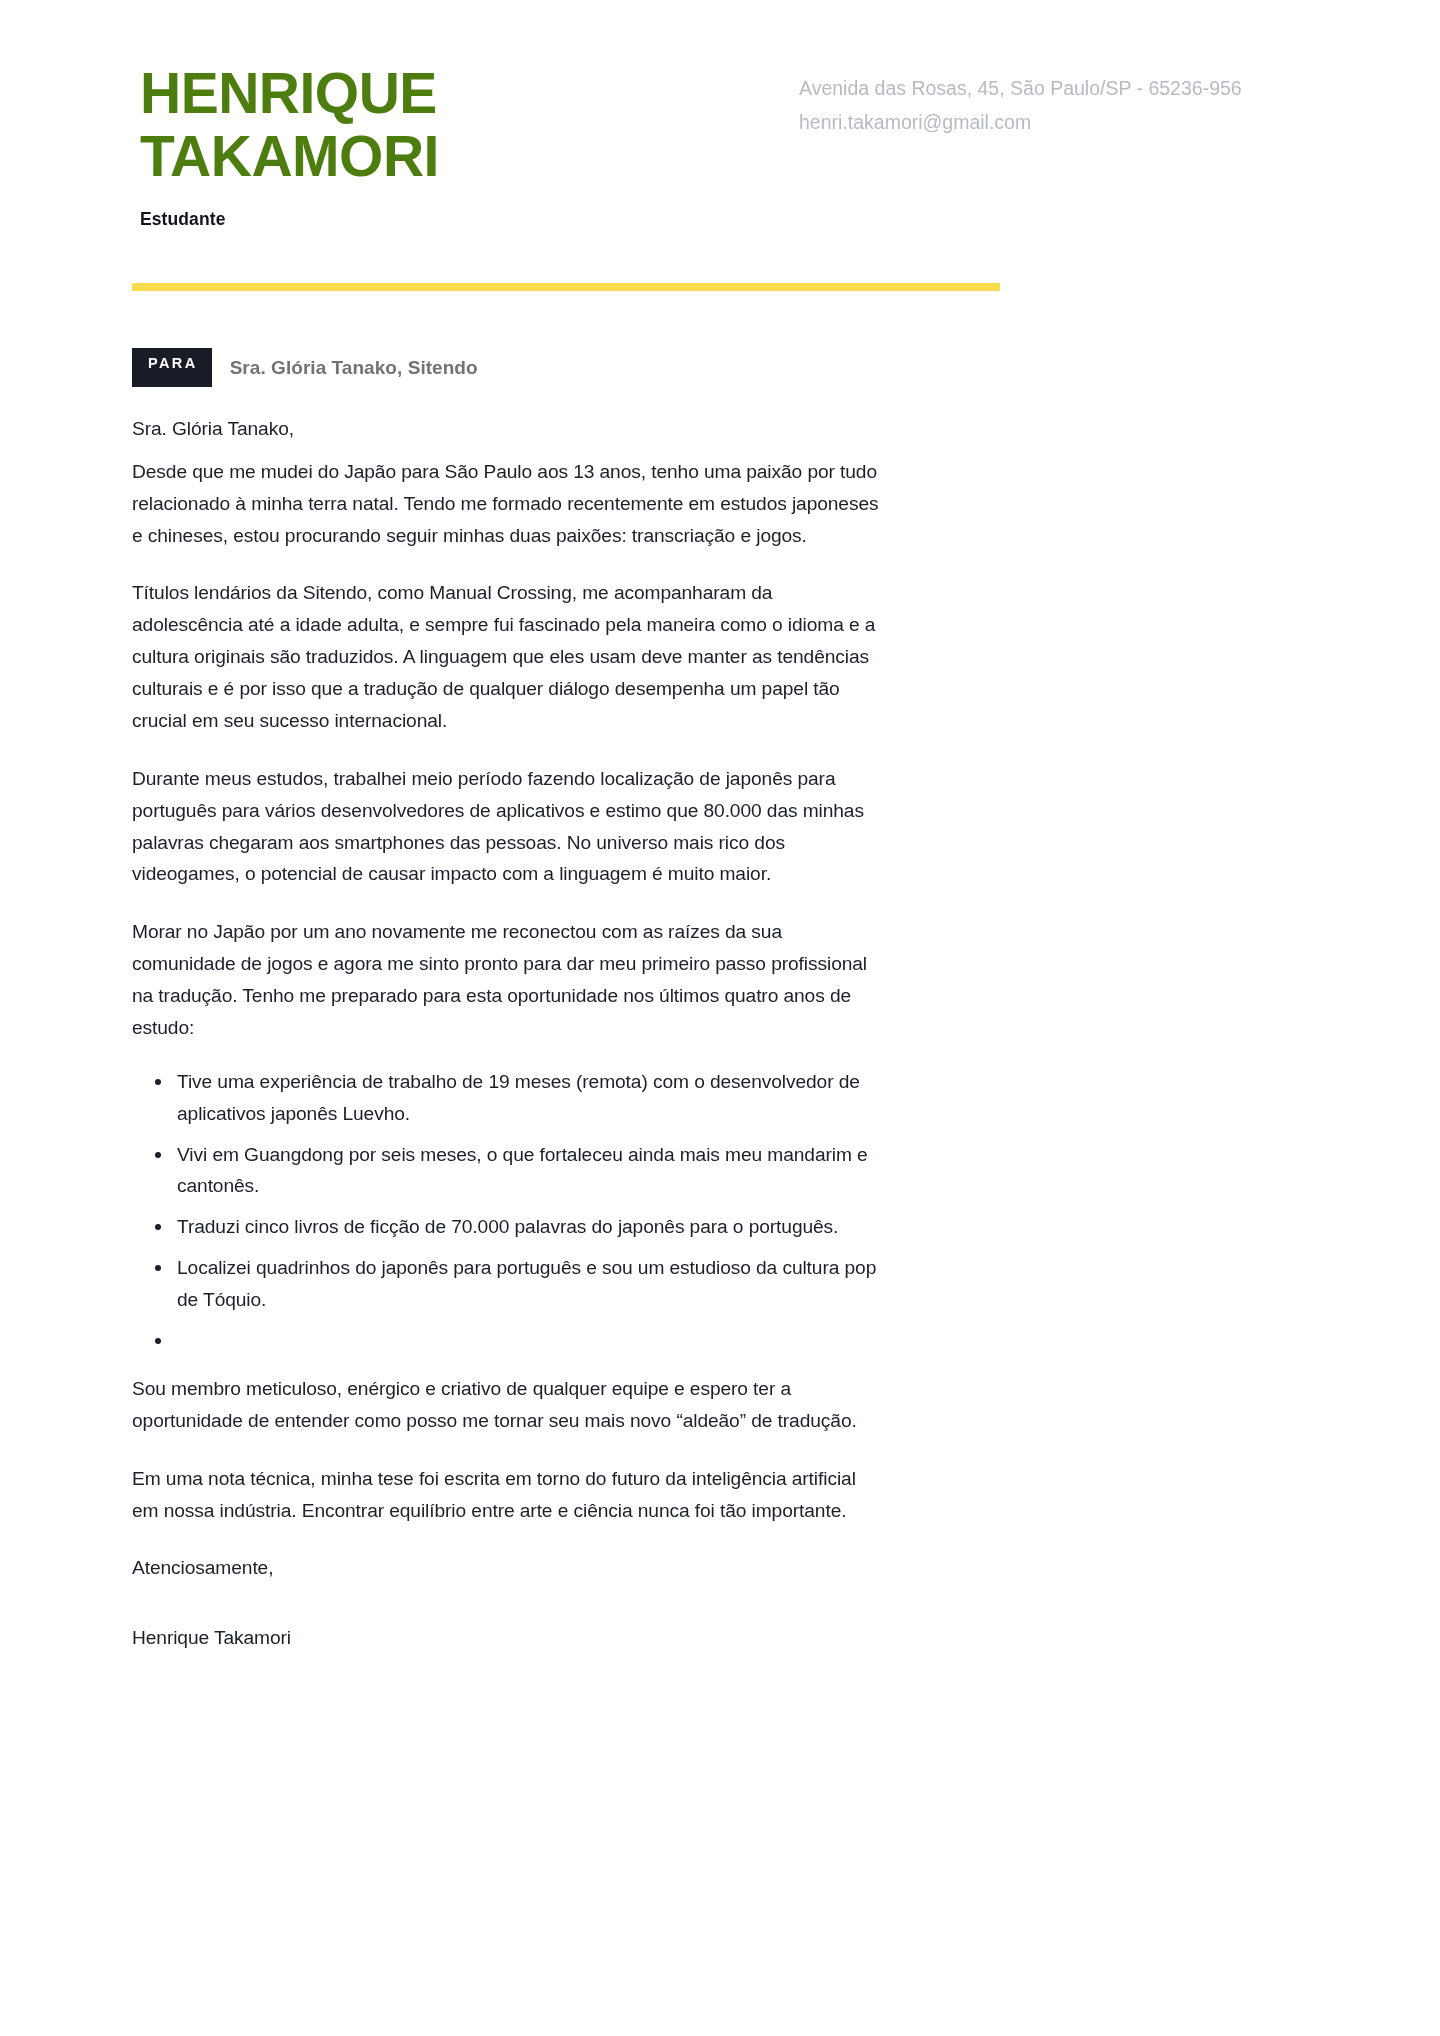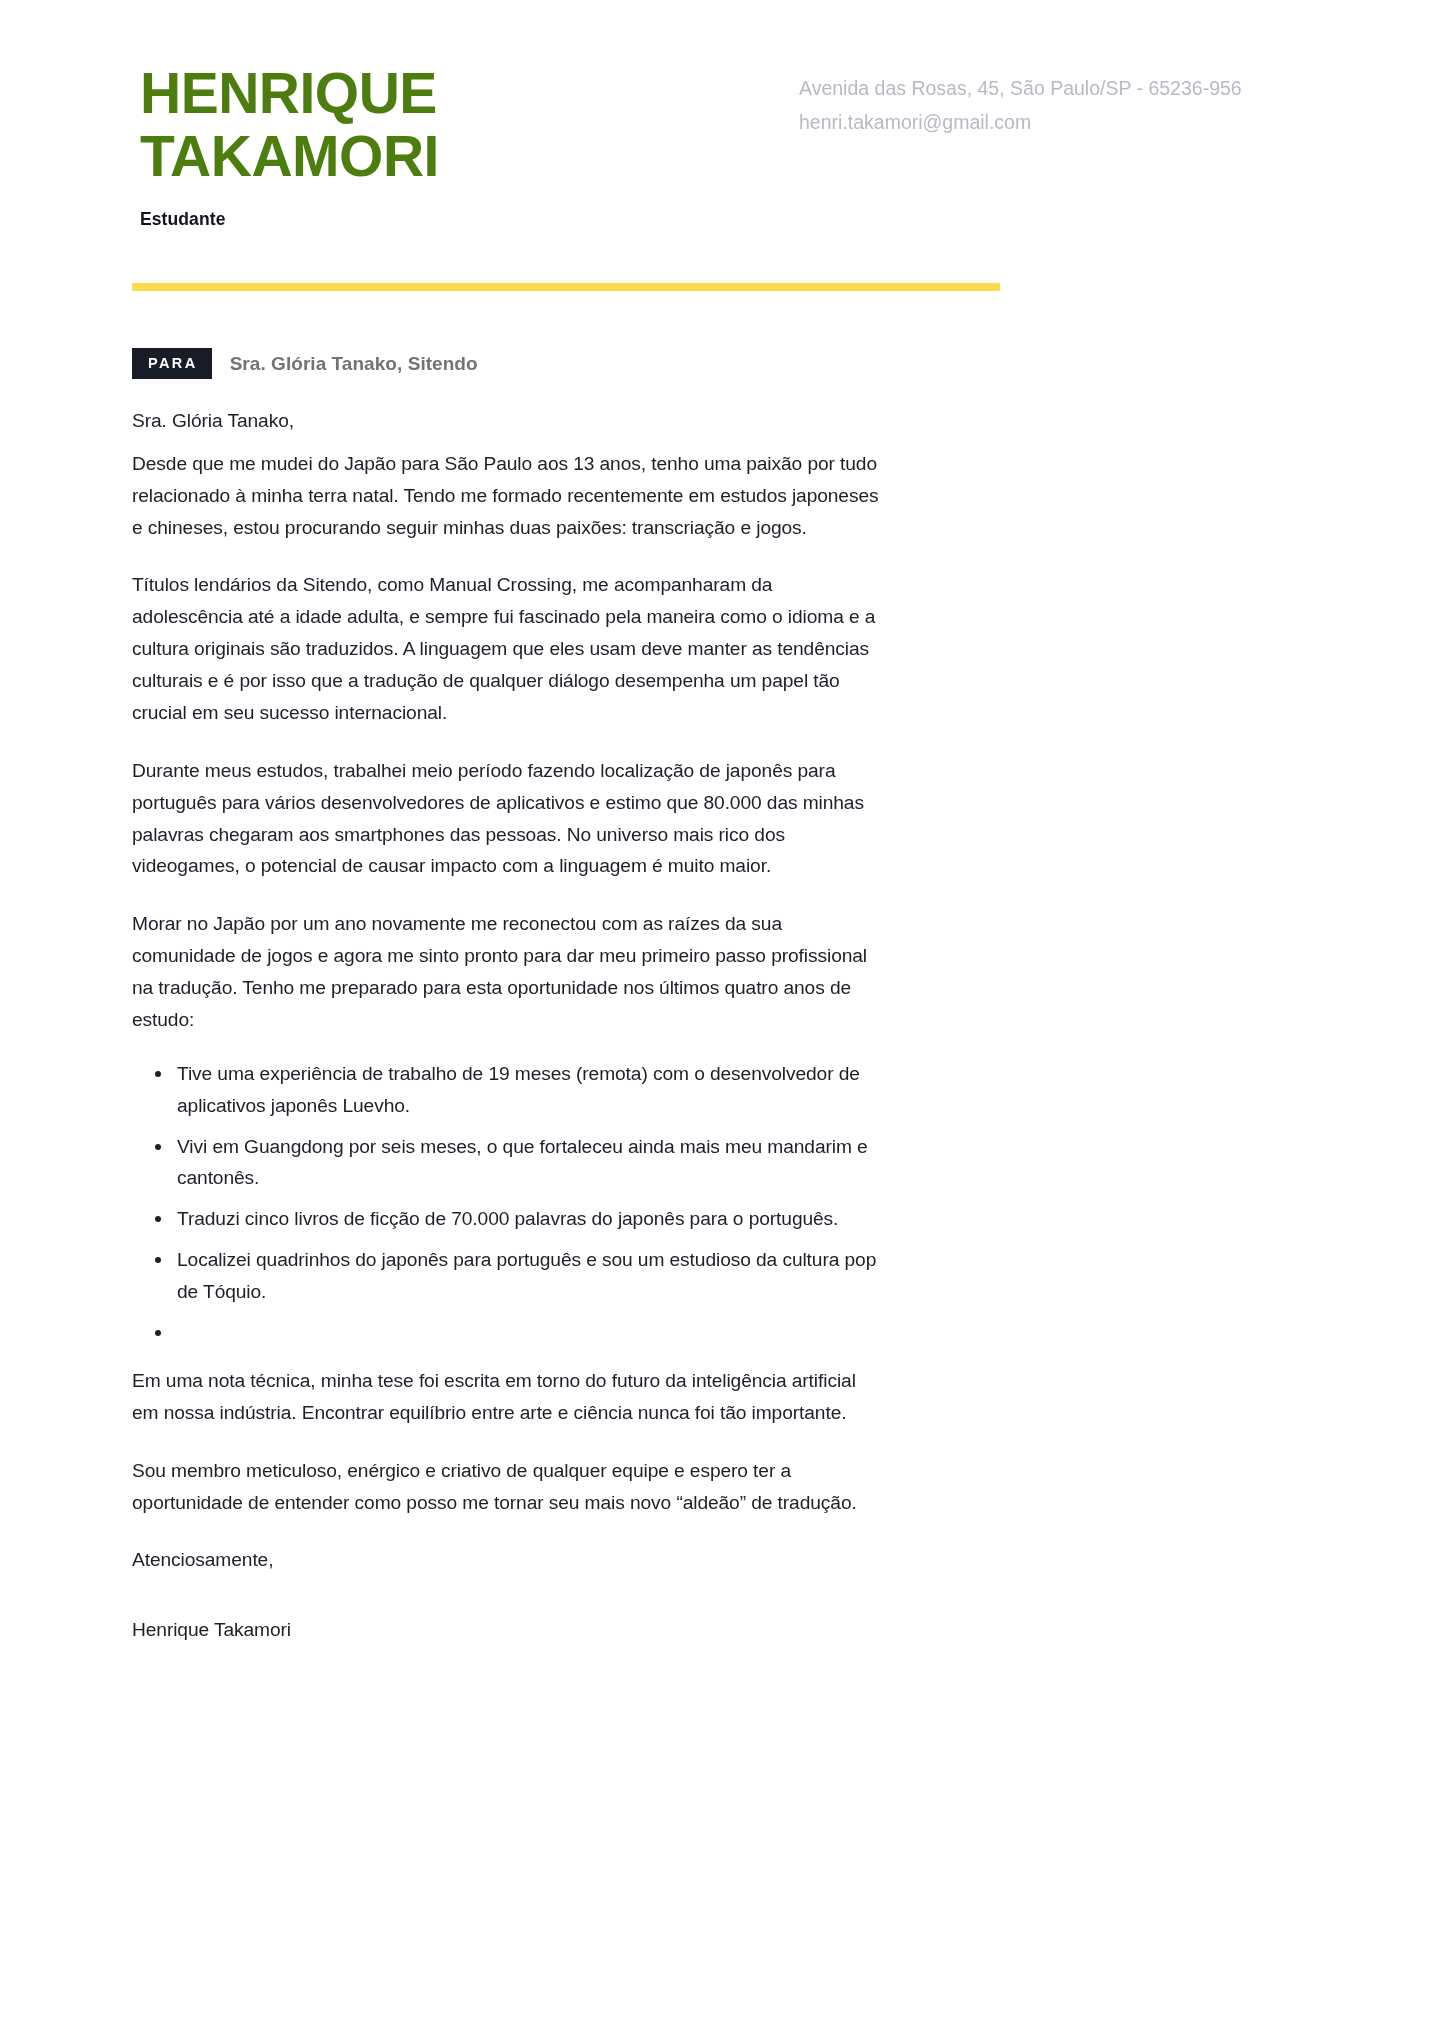--- a/index.html
+++ b/index.html
@@ -89,21 +89,21 @@
     align-items: center;
     gap: 18px;
     margin-top: 57px;
   }
   .to-badge {
     background: #171c26;
     color: #ffffff;
     font-size: 14.5px;
     font-weight: 700;
     letter-spacing: 2.4px;
-    padding: 8px 14px 8px 16px;
+    padding: 8px 14px 16px 16px;
     line-height: 1;
     display: inline-block;
   }
   .to-name {
     font-size: 19px;
     font-weight: 700;
     color: #737373;
     letter-spacing: 0.05px;
   }
 
@@ -186,22 +186,22 @@
       <p class="para">Morar no Japão por um ano novamente me reconectou com as raízes da sua comunidade de jogos e agora me sinto pronto para dar meu primeiro passo profissional na tradução. Tenho me preparado para esta oportunidade nos últimos quatro anos de estudo:</p>
 
       <ul class="bullets">
         <li>Tive uma experiência de trabalho de 19 meses (remota) com o desenvolvedor de aplicativos japonês Luevho.</li>
         <li>Vivi em Guangdong por seis meses, o que fortaleceu ainda mais meu mandarim e cantonês.</li>
         <li>Traduzi cinco livros de ficção de 70.000 palavras do japonês para o português.</li>
         <li>Localizei quadrinhos do japonês para português e sou um estudioso da cultura pop de Tóquio.</li>
         <li></li>
       </ul>
 
+      <p class="para">Sou membro meticuloso, enérgico e criativo de qualquer equipe e espero ter a oportunidade de entender como posso me tornar seu mais novo “aldeão” de tradução.</p>
       <p class="para">Em uma nota técnica, minha tese foi escrita em torno do futuro da inteligência artificial em nossa indústria. Encontrar equilíbrio entre arte e ciência nunca foi tão importante.</p>
-      <p class="para">Sou membro meticuloso, enérgico e criativo de qualquer equipe e espero ter a oportunidade de entender como posso me tornar seu mais novo “aldeão” de tradução.</p>
 
       <p class="para sign-off">Atenciosamente,</p>
       <p class="para signature">Henrique Takamori</p>
 
     </div>
   </main>
 
 </div>
 
 </body></html>

